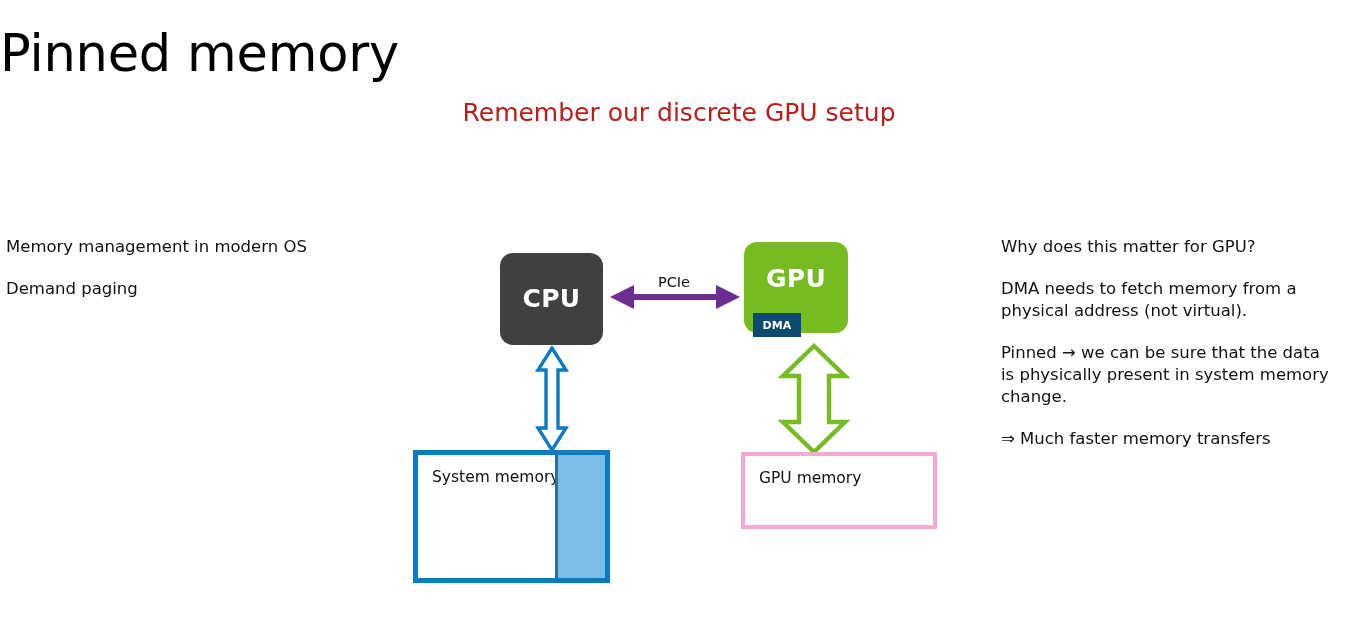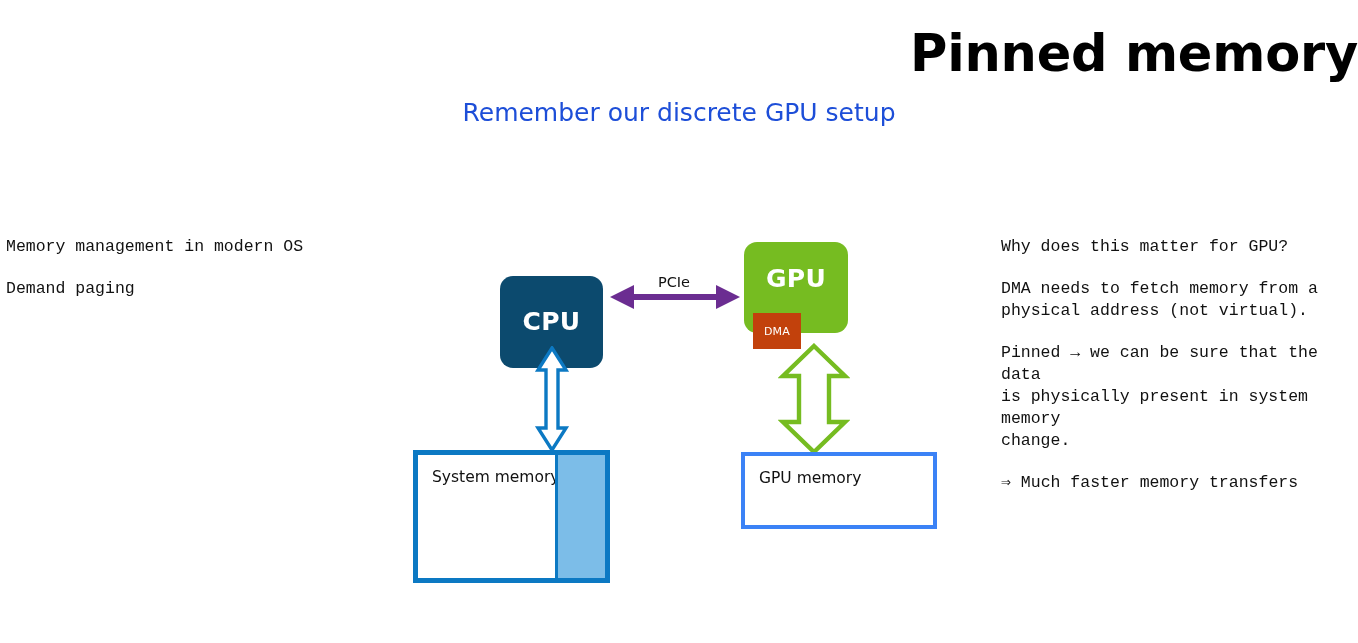--- a/index.html
+++ b/index.html
@@ -15,53 +15,52 @@
     font-family: "DejaVu Sans", sans-serif;
     color: #0d0d0d;
   }
 
   
   #slide-title {
     position: absolute;
     left: 0;
     top: 26px;
     width: 1358px;
-    text-align: right;
+    text-align: left;
     font-family: "DejaVu Sans", sans-serif;
     font-size: 51px;
-    font-weight: 700;
+    font-weight: 400;
     line-height: 1.1;
     color: #000000;
     letter-spacing: -0.2px;
   }
   #slide-subtitle {
     position: absolute;
     left: 0;
     top: 98px;
     width: 1358px;
     text-align: center;
     font-size: 25px;
     font-weight: 400;
     line-height: 1.2;
-    color: #1d4ed8;
+    color: #b91c1c;
   }
 
   
   .text-col {
     position: absolute;
     font-size: 16.5px;
     line-height: 22px;
     color: #111111;
   }
   #left-column  { left: 6px;   top: 236px; width: 385px; }
   #right-column { left: 1001px; top: 236px; width: 350px; }
 
   .para {
     margin: 0 0 20px 0;
-    font-family: Liberation Mono, monospace;
   }
   .para:last-child { margin-bottom: 0; }
   .para .line { display: block; }
 
   
   #diagram {
     position: absolute;
     left: 0;
     top: 0;
     width: 1358px;
@@ -77,44 +76,43 @@
     align-items: center;
     justify-content: center;
     color: #ffffff;
     font-size: 25px;
     font-weight: 700;
     letter-spacing: 0.3px;
   }
   #cpu-box {
     left: 500px; top: 253px;
     width: 103px; height: 92px;
-    background: #0c4a6e;
-    margin-top: 23px;
+    background: #404040;
   }
   #gpu-box {
     left: 744px; top: 242px;
     width: 104px; height: 91px;
     background: #76bc21;
   }
   #cpu-label { position: relative; top: -1px; }
   #gpu-label { position: relative; top: -9px; }
 
   #dma-box {
     position: absolute;
     left: 753px;
     top: 313px;
     width: 48px;
-    height: 36px;
-    background: #c2410c;
+    height: 24px;
+    background: #0c4a6e;
     display: flex;
     align-items: center;
     justify-content: center;
     color: #ffffff;
     font-size: 11px;
-    font-weight: 400;
+    font-weight: 700;
     letter-spacing: 0.2px;
   }
 
   
   #system-memory-box {
     position: absolute;
     left: 413px; top: 450px;
     width: 197px; height: 133px;
     border: 5px solid #0c79c3;
     background: #ffffff;
@@ -132,21 +130,21 @@
     right: 0px; top: 0px;
     width: 50px; height: 100%;
     background: #7cbde8;
     border-left: 3px solid #0c79c3;
     box-sizing: border-box;
   }
   #gpu-memory-box {
     position: absolute;
     left: 741px; top: 452px;
     width: 196px; height: 77px;
-    border: 4px solid #3b82f6;
+    border: 4px solid #f9a8d4;
     background: #ffffff;
     box-sizing: border-box;
   }
   #gpu-memory-label {
     position: absolute;
     left: 14px; top: 13px;
     font-size: 15.5px;
     color: #111111;
     line-height: 18px;
   }

